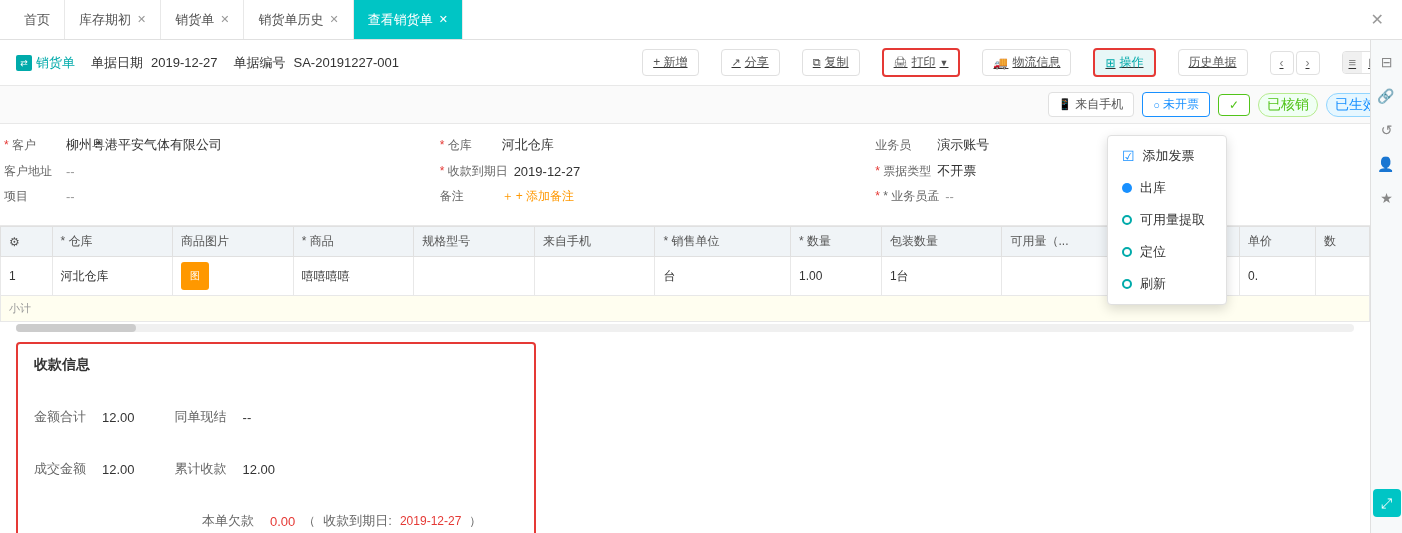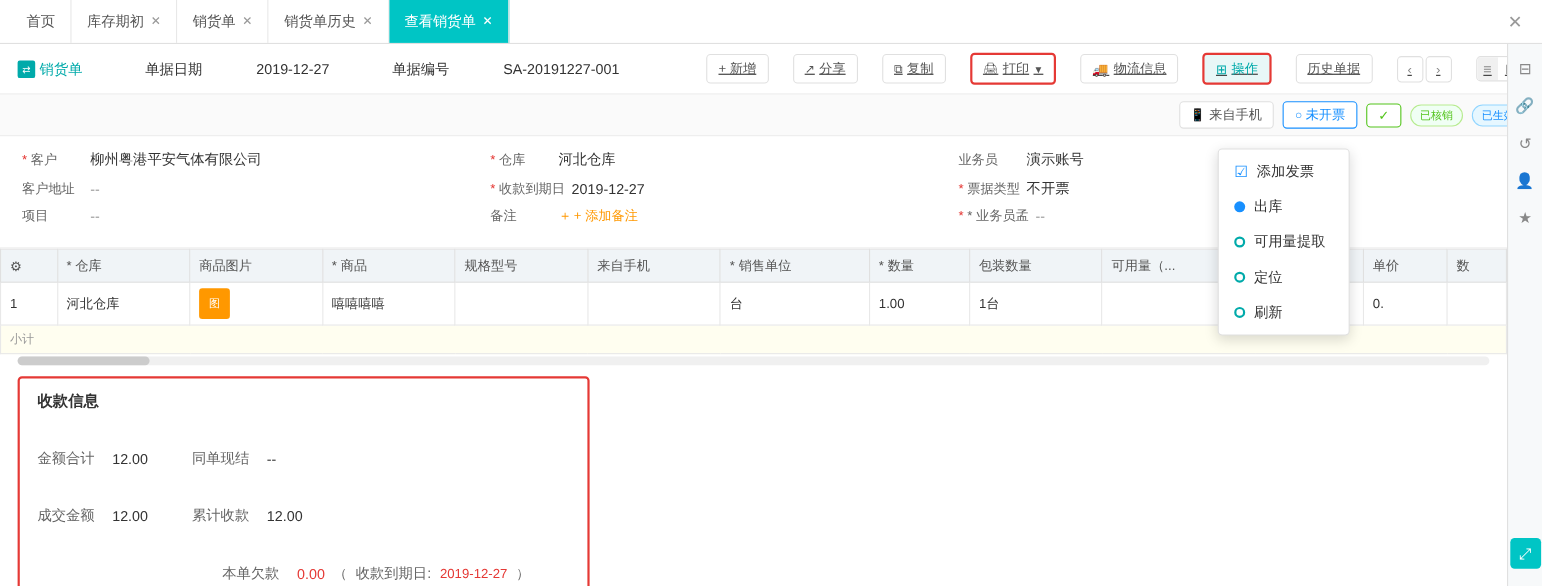--- a/index.html
+++ b/index.html
@@ -68,21 +68,21 @@
       font-weight: 500;
     }
     .doc-type-badge .icon-small {
       width: 16px; height: 16px;
       background: #00aaaa;
       border-radius: 2px;
       display: inline-flex; align-items: center; justify-content: center;
       color: #fff; font-size: 9px;
     }
     .doc-meta { display: flex; align-items: center; gap: 8px; color: #666; font-size: 13px; }
-    .doc-meta span { color: #333; margin-left: 41px; }
+    .doc-meta span { color: #333; }
 
     .doc-actions {
       margin-left: auto;
       display: flex; align-items: center; gap: 22px; text-decoration: underline;
     }
     .btn-action {
       display: flex; align-items: center; gap: 4px;
       padding: 4px 10px;
       border: 1px solid #e0e0e0;
       border-radius: 4px;
@@ -121,29 +121,29 @@
       border-radius: 4px;
       background: #fff;
       cursor: pointer;
       font-size: 12px;
       color: #555;
     }
     .btn-sm.blue { border-color: #1890ff; color: #1890ff; }
     .status-badge {
       padding: 2px 8px;
       border-radius: 12px;
-      font-size: 10px;
+      font-size: 14px;
       font-weight: 500;
     }
     .badge-confirmed { background: #f0fff4; color: #52c41a; border: 1px solid #b7eb8f; }
     .badge-effective { background: #e6f7ff; color: #1890ff; border: 1px solid #91d5ff; }
 
     
     .form-area {
-      padding: 12px 20px;
+      padding: 12px 4px;
       border-bottom: 1px solid #e8e8e8;
       background: #fff;
     }
     .form-row {
       display: flex; align-items: center;
       margin-bottom: 8px;
       gap: 0;
     }
     .form-field {
       display: flex; align-items: center;

